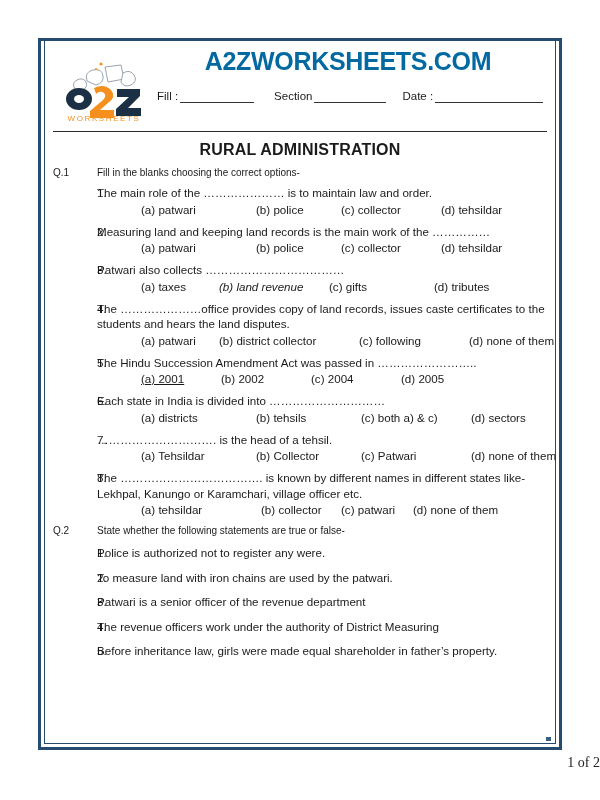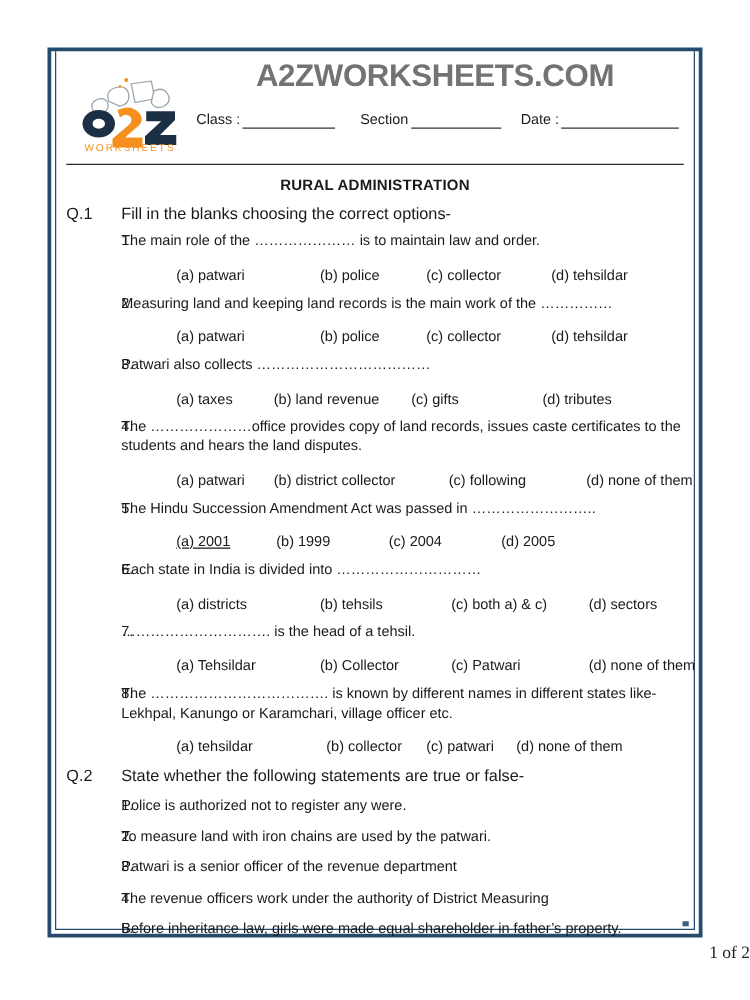--- a/index.html
+++ b/index.html
@@ -65,21 +65,21 @@
   .logo svg { display: block; }
 
   .brand {
     position: absolute;
     left: 100px;
     right: 4px;
     top: 6px;
     text-align: center;
     font-size: 25px;
     font-weight: bold;
-    color: #737373;
+    color: #0369a1;
     letter-spacing: -0.3px;
   }
 
   .fields {
     position: absolute;
     left: 104px;
     right: 4px;
     top: 40px;
   }
   .field-row {
@@ -96,31 +96,31 @@
   .fld-line {
     border-bottom: 1px solid #333;
     height: 13px;
     flex: 0 0 auto;
   }
   .grow { flex: 1 1 auto; }
 
   
   .sheet-title {
     text-align: center;
-    font-size: 12px;
+    font-size: 16px;
     font-weight: bold;
     margin-top: 9px;
     letter-spacing: 0.2px;
   }
 
   .qblock { margin-top: 8px; }
 
   .qhead {
     display: flex;
-    font-size: 13px;
+    font-size: 10px;
     margin-bottom: 1px;
   }
   .qhead .qnum {
     width: 44px;
     flex: 0 0 44px;
   }
 
   .item {
     display: flex;
     font-size: 11.6px;
@@ -132,21 +132,21 @@
     flex: 0 0 44px;
     text-align: left;
     padding-left: 44px;
     box-sizing: border-box;
   }
   .item .body { flex: 1 1 auto; }
 
   .opts {
     display: flex;
     font-size: 11.6px;
-    margin-top: 12px;
+    margin-top: 1px;
     padding-left: 88px;
     line-height: 15px;
   }
   .opts .opt { flex: 0 0 auto; }
 
   .tf-item {
     display: flex;
     font-size: 11.6px;
     margin-top: 9px;
     line-height: 15.5px;
@@ -211,21 +211,21 @@
 
             <path d="M56,30 l23,0 l0,7 l-12,12 l13,0 l0,8 l-25,0 l0,-7 l13,-12 l-12,0 z" fill="#1b2f45"></path>
             <text x="43" y="62" font-family="Liberation Sans, sans-serif" font-size="8" fill="#f5901f" text-anchor="middle" letter-spacing="1.6">WORKSHEETS</text>
           </svg>
         </div>
 
         <div class="brand">A2ZWORKSHEETS.COM</div>
 
         <div class="fields">
           <div class="field-row">
-            <span class="fld-label">Class :</span>
+            <span class="fld-label">Fill :</span>
             <span class="fld-line" style="width:74px"></span>
             <span class="fld-label" style="padding-left:20px">Section</span>
             <span class="fld-line" style="width:72px"></span>
             <span class="fld-label" style="padding-left:16px">Date :</span>
             <span class="fld-line grow"></span>
           </div>
         </div>
       </div>
 
       <div class="sheet-title">RURAL ADMINISTRATION</div>
@@ -256,41 +256,41 @@
               <span class="opt" style="width: 85px;">(b) police</span>
               <span class="opt" style="width: 100px;">(c) collector</span>
               <span class="opt">(d) tehsildar</span>
             </div>
             <div class="item">
               <span class="num">3.</span>
               <span class="body">Patwari also collects ………………………………</span>
             </div>
             <div class="opts">
               <span class="opt" style="width: 78px;">(a) taxes</span>
-              <span class="opt" style="width: 110px;">(b)  land revenue</span>
+              <span class="opt" style="width: 110px; font-style: italic;">(b)  land revenue</span>
               <span class="opt" style="width: 105px;">(c) gifts</span>
               <span class="opt">(d) tributes</span>
             </div>
             <div class="item">
               <span class="num">4.</span>
               <span class="body">The …………………office provides copy of land records, issues caste certificates to the students and hears the land disputes.</span>
             </div>
             <div class="opts">
               <span class="opt" style="width: 78px;">(a) patwari</span>
               <span class="opt" style="width: 140px;">(b) district collector</span>
               <span class="opt" style="width: 110px;">(c) following</span>
               <span class="opt">(d) none of them</span>
             </div>
             <div class="item">
               <span class="num">5.</span>
               <span class="body">The Hindu Succession Amendment Act was passed in ……………………..</span>
             </div>
             <div class="opts">
               <span class="opt" style="width: 80px; text-decoration: underline;">(a) 2001</span>
-              <span class="opt" style="width: 90px;">(b) 1999</span>
+              <span class="opt" style="width: 90px;">(b) 2002</span>
               <span class="opt" style="width: 90px;">(c) 2004</span>
               <span class="opt">(d) 2005</span>
             </div>
             <div class="item">
               <span class="num">6.</span>
               <span class="body">Each state in India is divided into …………………………</span>
             </div>
             <div class="opts">
               <span class="opt" style="width: 115px;">(a) districts</span>
               <span class="opt" style="width: 105px;">(b) tehsils</span>

